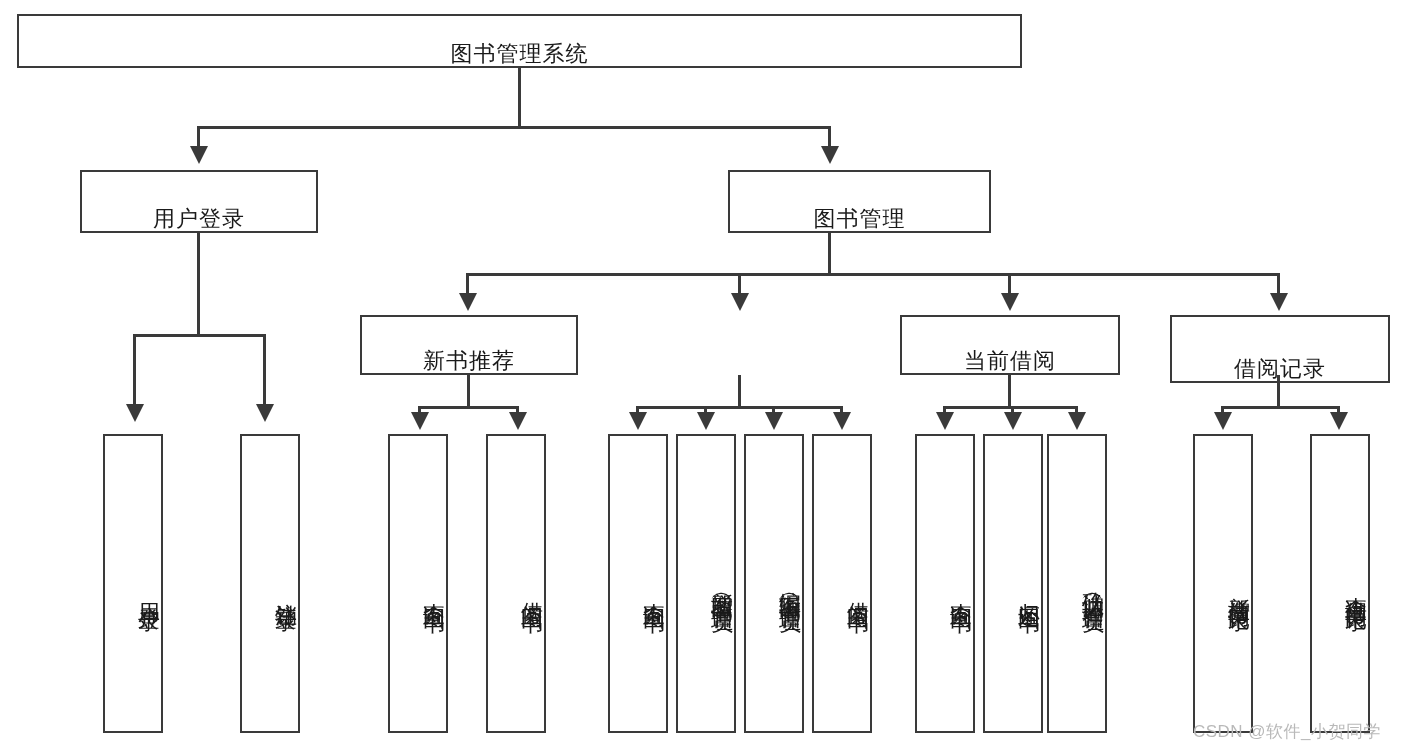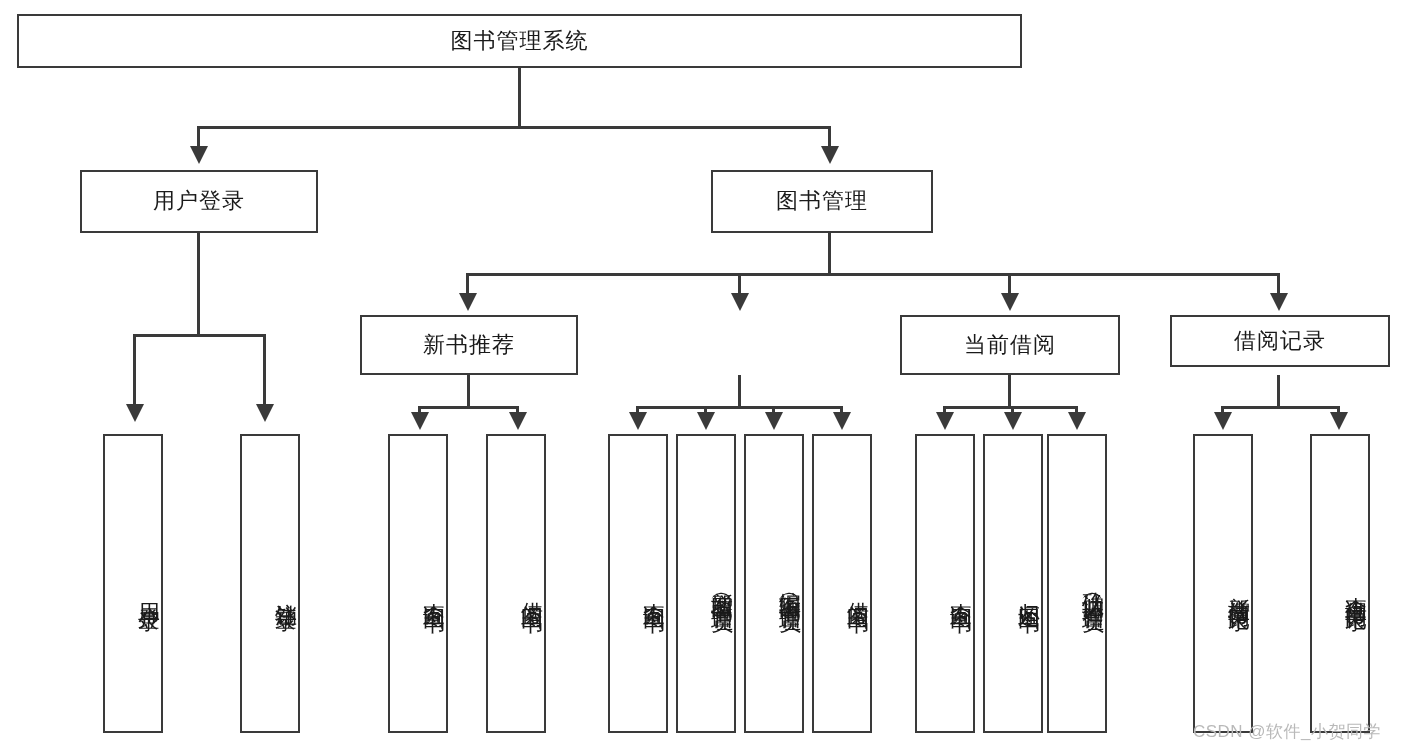--- a/index.html
+++ b/index.html
@@ -16,21 +16,21 @@
     height: 747px;
     background: #ffffff;
     overflow: hidden;
   }
   .node {
     position: absolute;
     box-sizing: border-box;
     border: 2px solid #3a3a3a;
     background: #ffffff;
     display: flex;
-    align-items: center;
+    align-items: flex-end;
     justify-content: center;
     color: #1a1a1a;
   }
   .node.horiz {
     font-size: 22px;
     letter-spacing: 1px;
     line-height: 1.1;
   }
   .node.vert {
     writing-mode: vertical-rl;
@@ -84,21 +84,21 @@
 
   <div class="edge v" style="left:197px; top:126px; width:3px; height:22px;"></div>
   <div class="arrow" style="left:190px; top:146px;"></div>
 
   <div class="edge v" style="left:828px; top:126px; width:3px; height:22px;"></div>
   <div class="arrow" style="left:821px; top:146px;"></div>
 
   <div class="node horiz" style="left:80px; top:170px; width:238px; height:63px;">
     <span>用户登录</span>
   </div>
-  <div class="node horiz" style="left:711px; top:170px; width:222px; height:63px;">
+  <div class="node horiz" style="left:728px; top:170px; width:263px; height:63px;">
     <span>图书管理</span>
   </div>
 
   <div class="edge v" style="left:197px; top:233px; width:3px; height:103px;"></div>
   <div class="edge h" style="left:133px; top:334px; width:130px; height:3px;"></div>
   <div class="edge v" style="left:133px; top:334px; width:3px; height:72px;"></div>
   <div class="arrow" style="left:126px; top:404px;"></div>
   <div class="edge v" style="left:263px; top:334px; width:3px; height:72px;"></div>
   <div class="arrow" style="left:256px; top:404px;"></div>
 
@@ -112,21 +112,21 @@
   <div class="arrow" style="left:1001px; top:293px;"></div>
   <div class="edge v" style="left:1277px; top:273px; width:3px; height:22px;"></div>
   <div class="arrow" style="left:1270px; top:293px;"></div>
 
   <div class="node horiz" style="left:360px; top:315px; width:218px; height:60px;">
     <span>新书推荐</span>
   </div>
   <div class="node horiz" style="left:900px; top:315px; width:220px; height:60px;">
     <span>当前借阅</span>
   </div>
-  <div class="node horiz" style="left:1170px; top:315px; width:220px; height:52px;">
+  <div class="node horiz" style="left:1170px; top:315px; width:220px; height:68px;">
     <span>借阅记录</span>
   </div>
 
   <div class="edge v" style="left:467px; top:375px; width:3px; height:33px;"></div>
   <div class="edge h" style="left:418px; top:406px; width:101px; height:3px;"></div>
   <div class="edge v" style="left:418px; top:406px; width:3px; height:10px;"></div>
   <div class="arrow" style="left:411px; top:412px;"></div>
   <div class="edge v" style="left:516px; top:406px; width:3px; height:10px;"></div>
   <div class="arrow" style="left:509px; top:412px;"></div>
 

